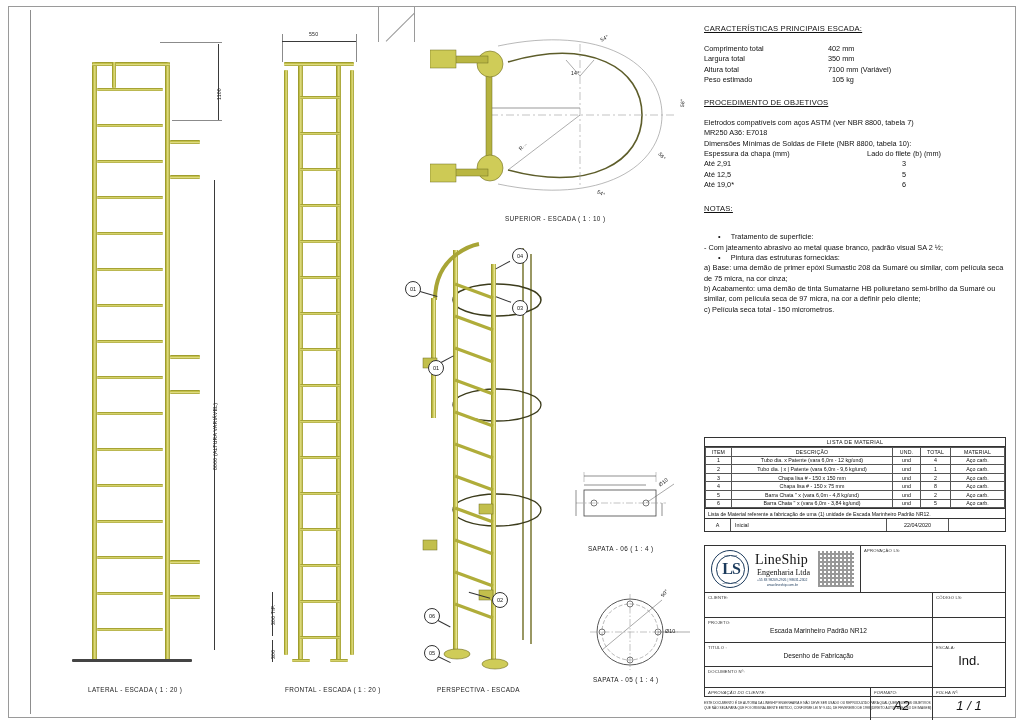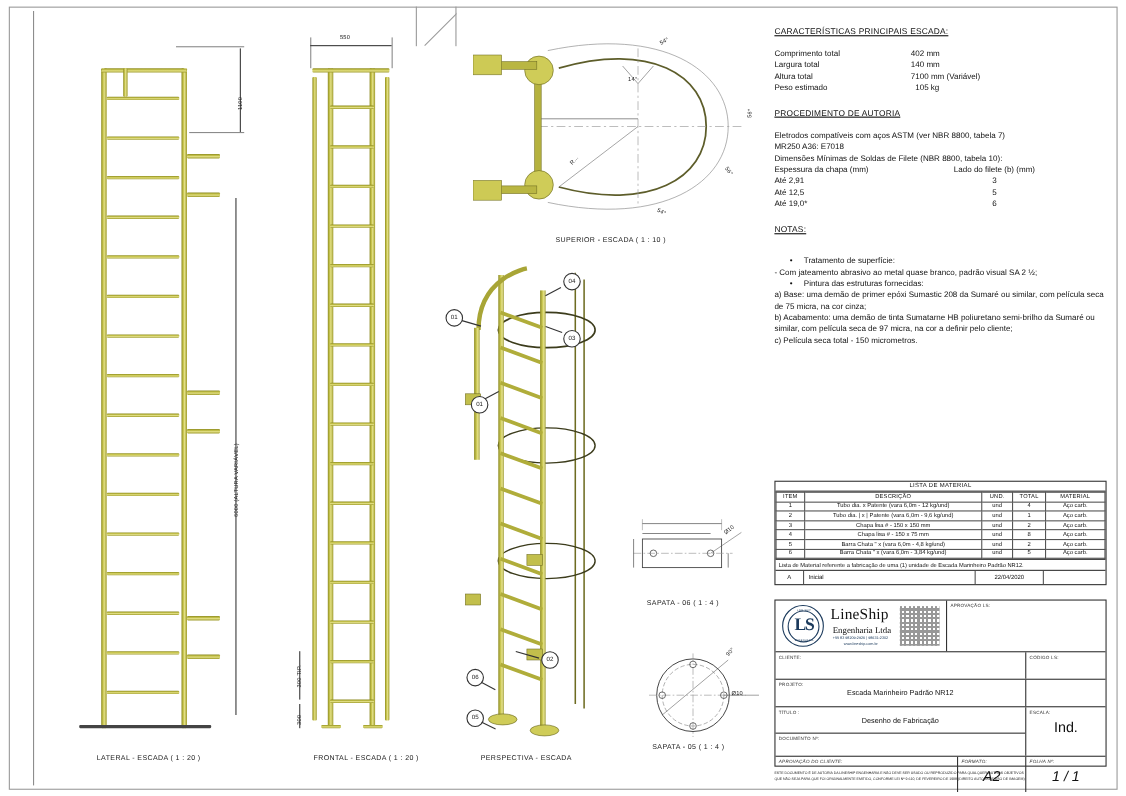--- a/index.html
+++ b/index.html
@@ -410,33 +410,33 @@
   </div>
 
   <div id="textpanel">
     <div class="h">CARACTERÍSTICAS PRINCIPAIS ESCADA:</div>
     <div class="spec-row">
       <span class="k">Comprimento total</span>
       <span>402 mm</span>
     </div>
     <div class="spec-row">
       <span class="k">Largura total</span>
-      <span>140 mm</span>
+      <span>350 mm</span>
     </div>
     <div class="spec-row">
       <span class="k">Altura total</span>
       <span>7100 mm (Variável)</span>
     </div>
     <div class="spec-row">
       <span class="k">Peso estimado</span>
       <span style="padding-left:4px;">105 kg</span>
     </div>
 
     <div class="gap-m"></div>
-    <div class="h">PROCEDIMENTO DE AUTORIA</div>
+    <div class="h">PROCEDIMENTO DE OBJETIVOS</div>
     <div>Eletrodos compatíveis com aços ASTM (ver NBR 8800, tabela 7)</div>
     <div>MR250 A36: E7018</div>
     <div>Dimensões Mínimas de Soldas de Filete (NBR 8800, tabela 10):</div>
     <div class="weld-row">
       <span class="a">Espessura da chapa (mm)</span>
       <span class="b">Lado do filete (b) (mm)</span>
     </div>
     <div class="weld-row">
       <span class="a">Até 2,91</span>
       <span class="b">3</span>

